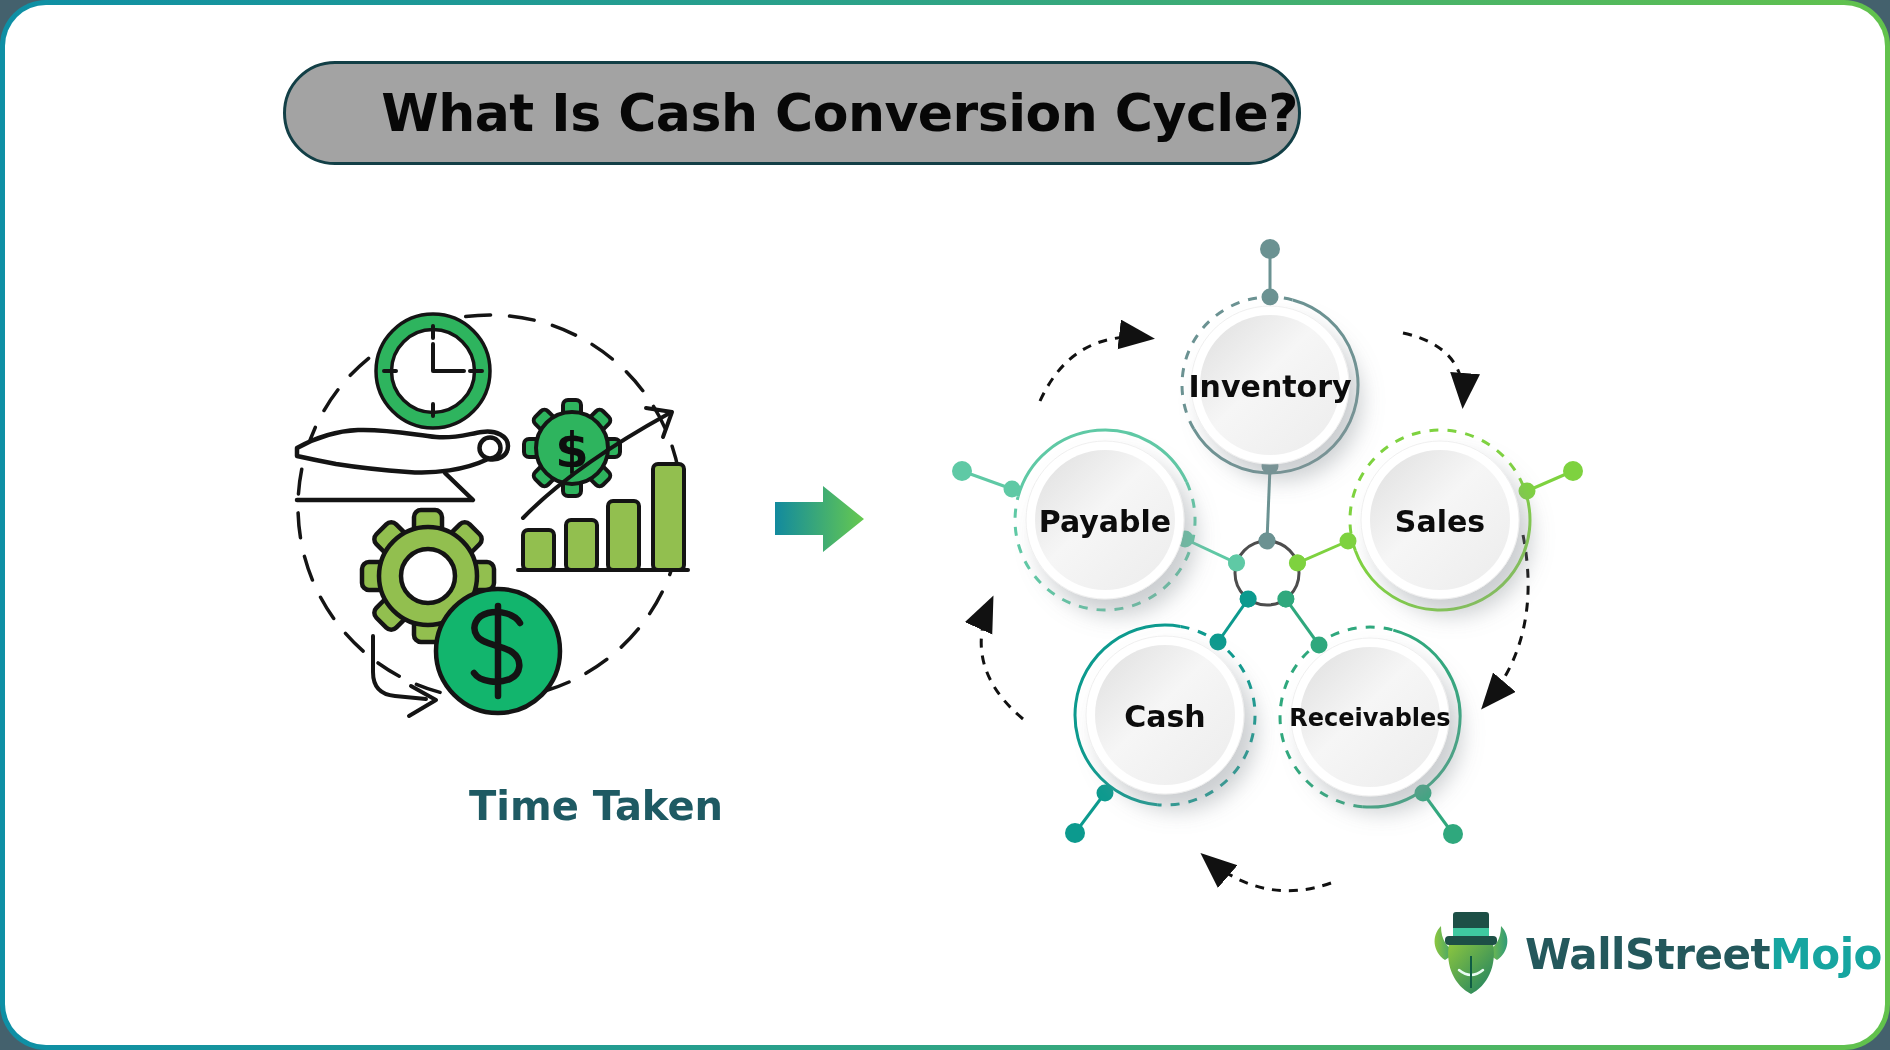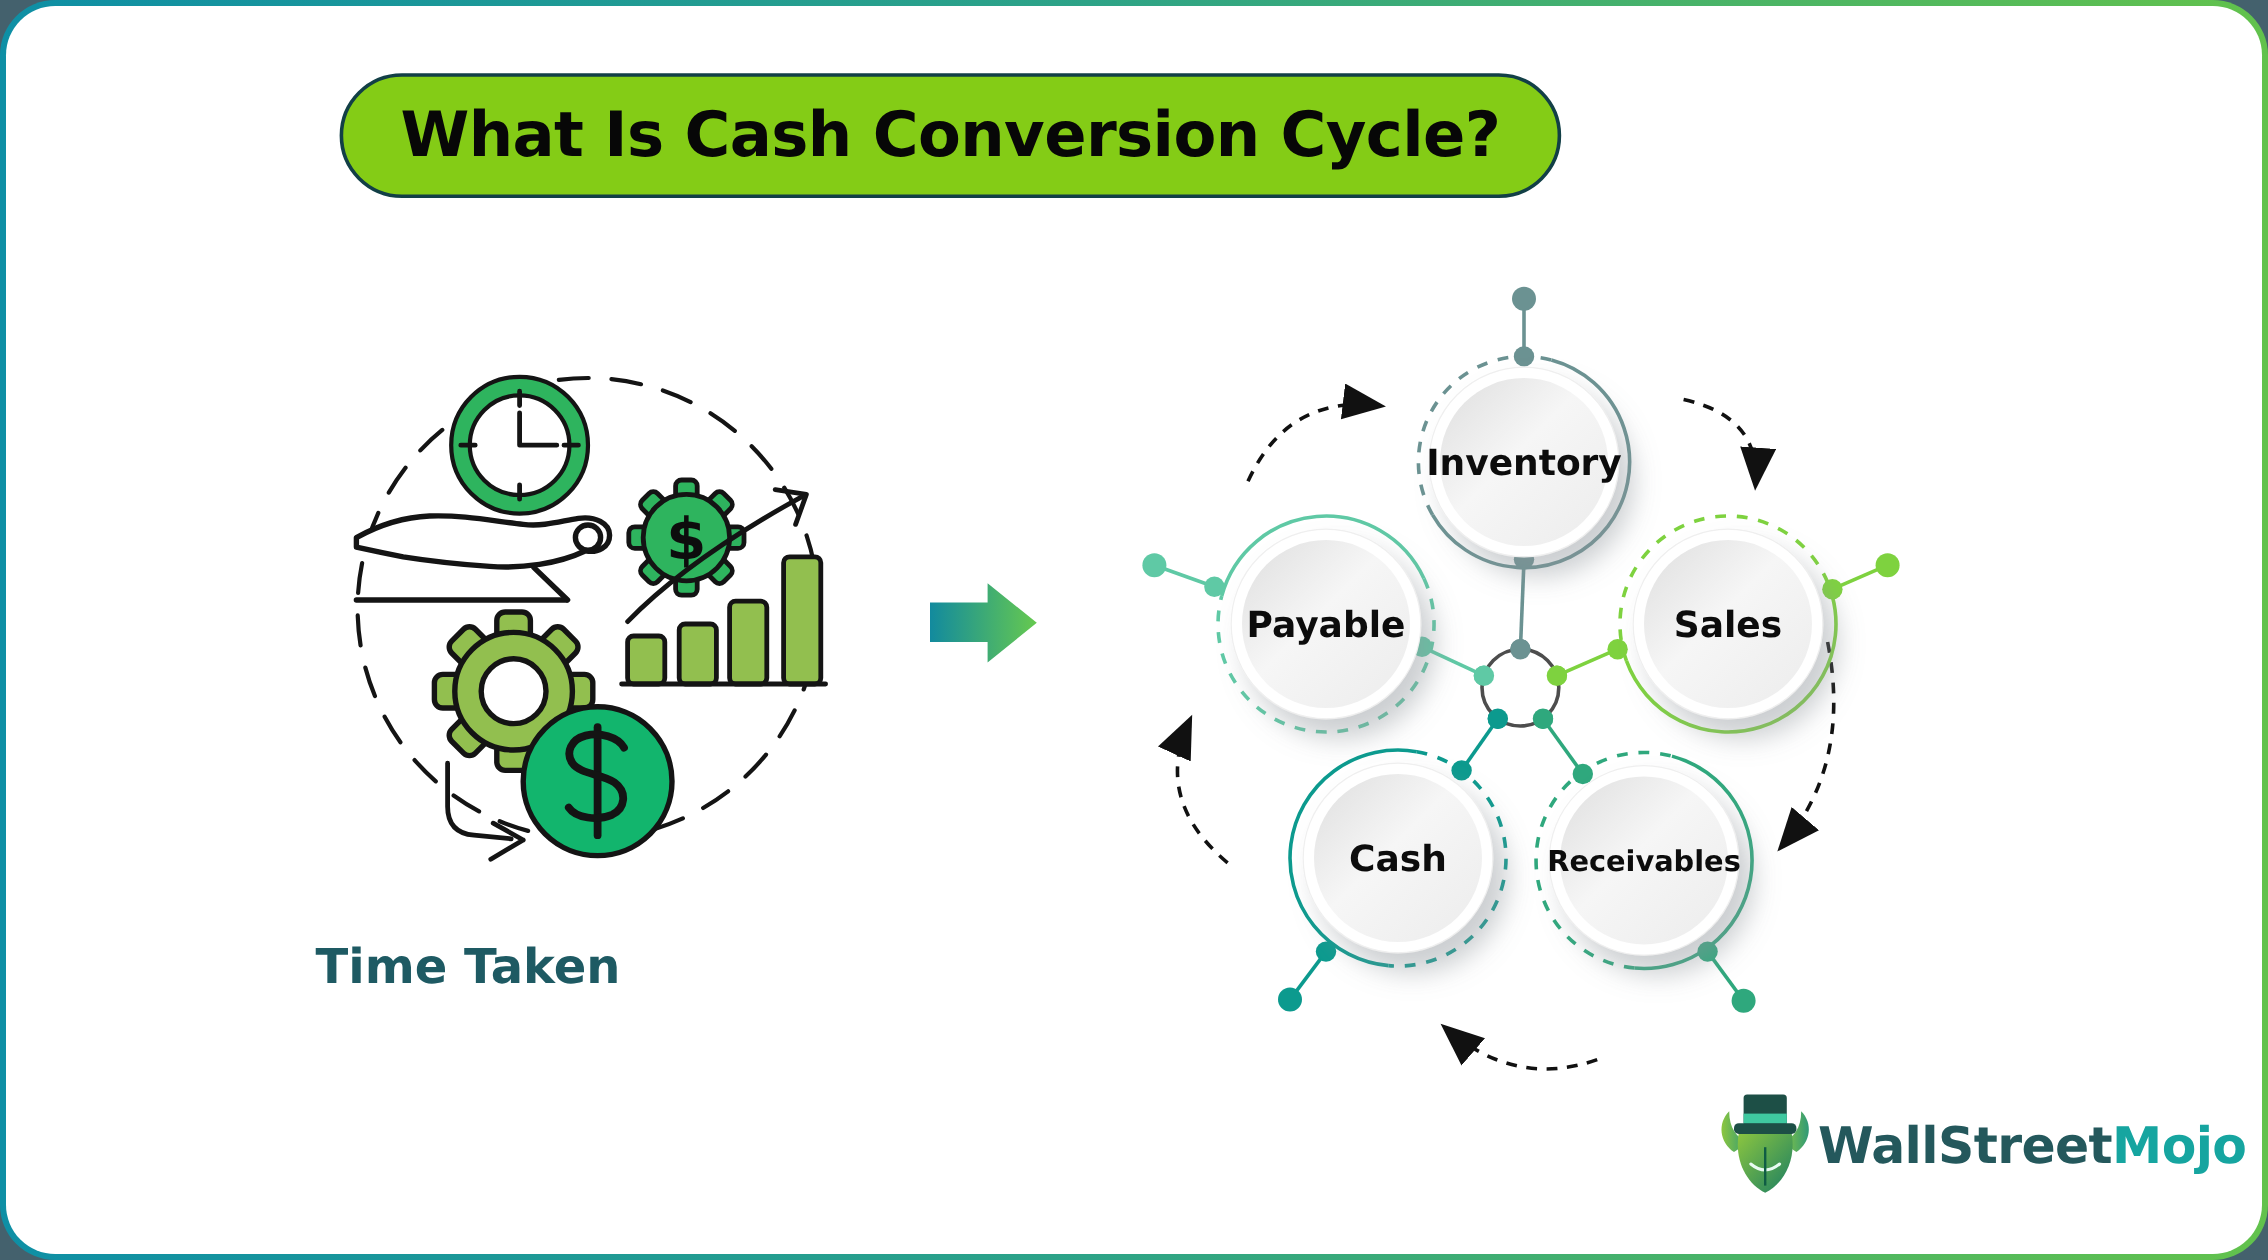--- a/index.html
+++ b/index.html
@@ -1,26 +1,26 @@
 <!DOCTYPE html>
 <html><head>
 <meta charset="utf-8">
 <style>
   html,body{margin:0;padding:0;background:#44616d;font-family:"DejaVu Sans","Liberation Sans",sans-serif;}
   .page{position:relative;width:1890px;height:1050px;overflow:hidden;}
   .frame{position:absolute;inset:0;border-radius:46px;
          background:linear-gradient(90deg,#0e8fa5 0%,#2da387 48%,#62c24c 100%);}
   .canvas{position:absolute;inset:5px;border-radius:41px;background:#ffffff;}
   .title-pill{position:absolute;left:278px;top:56px;width:1012px;height:98px;
-        border:3.5px solid #123f46;border-radius:60px;background:#84cc16;
-        display:flex;align-items:center;justify-content:center;}
+        border:3.5px solid #123f46;border-radius:60px;background:#a3a3a3;
+        display:flex;align-items:center;justify-content:flex-end;}
   .title-pill span{font-size:52px;font-weight:800;color:#070707;letter-spacing:-0.5px;white-space:nowrap;}
-  .caption{position:absolute;left:258px;top:775px;width:460px;text-align:left;
+  .caption{position:absolute;left:258px;top:775px;width:460px;text-align:right;
         color:#1e5a63;font-size:40px;font-weight:800;line-height:1.32;}
-  .logo{position:absolute;left:1422px;top:903px;height:92px;display:flex;align-items:center;}
+  .logo{position:absolute;left:1422px;top:903px;height:92px;display:flex;align-items:center;gap:10px;}
   .logo-text{font-size:42px;font-weight:800;letter-spacing:-0.5px;white-space:nowrap;}
   .logo-primary{color:#24585c;}
   .logo-secondary{color:#16a5a0;}
   svg{position:absolute;overflow:visible;}
   .node-label{font-family:"DejaVu Sans","Liberation Sans",sans-serif;font-weight:800;fill:#0c0c0c;}
   .outline{stroke:#141414;fill:none;stroke-linecap:round;stroke-linejoin:round;}
 </style>
 </head>
 <body>
 

